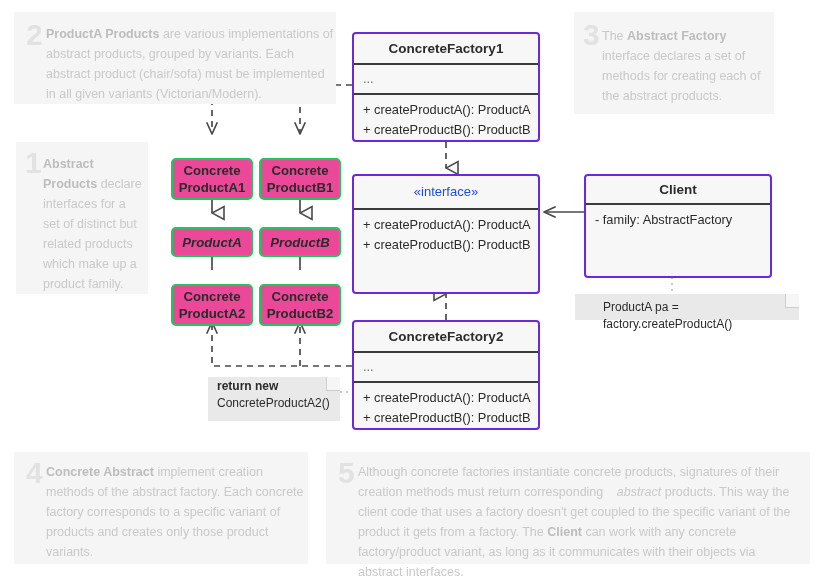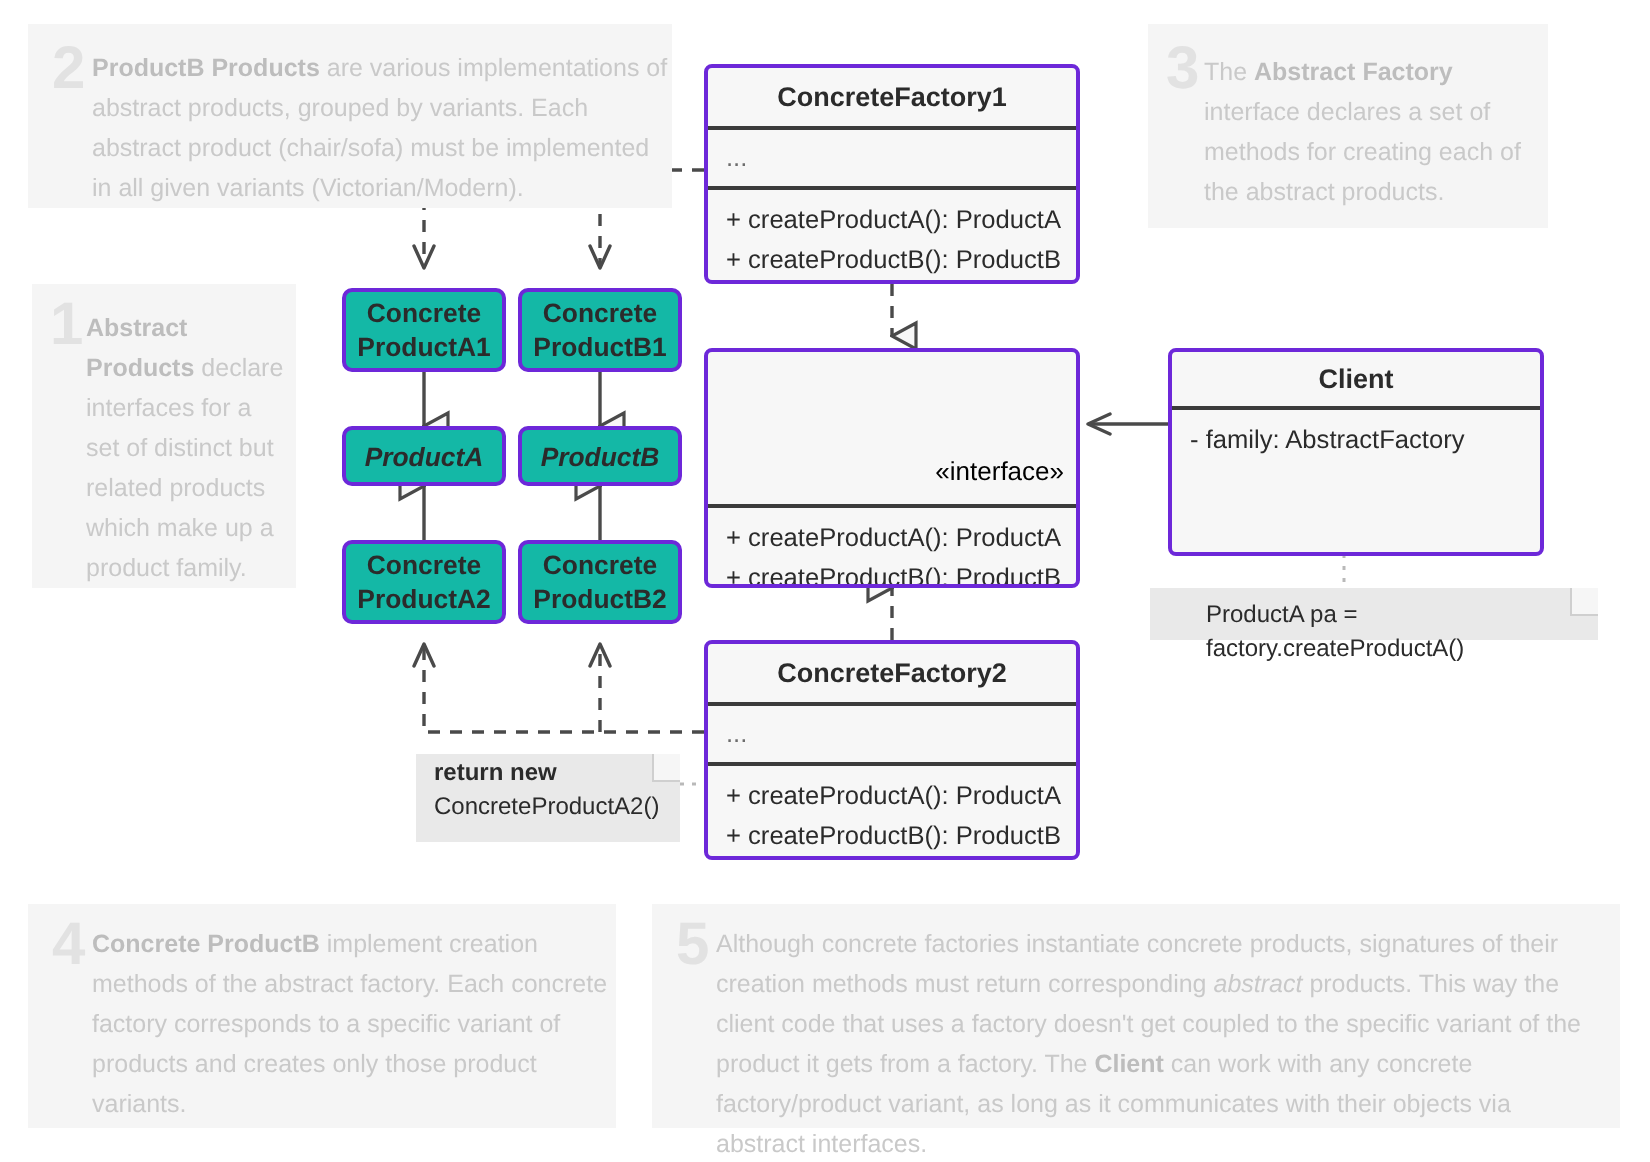--- a/index.html
+++ b/index.html
@@ -41,21 +41,21 @@
     position: absolute;
     font-size: 30px;
     font-weight: bold;
     color: #e2e2e2;
     line-height: 30px;
   }
   .annot .txt {
     position: absolute;
   }
   .annot b { font-weight: bold; color: #bdbdbd; }
-  .annot i { font-style: italic; }
+  .annot i { font-style: italic; margin-left: 10px; }
 
   
   .uml {
     position: absolute;
     border: 2px solid #6d28d9;
     border-radius: 4px;
     background: #f7f7f7;
     box-sizing: border-box;
     overflow: hidden;
   }
@@ -67,53 +67,53 @@
     border-top: 2px solid #3b3b3b;
   }
   .uml .title {
     text-align: center;
     font-weight: bold;
     font-size: 13.5px;
     color: #2b2b2b;
     padding: 7px 6px;
   }
   .uml .stereo {
-    text-align: right;
+    text-align: center;
     font-size: 13px;
-    color: #000000;
+    color: #1d4ed8;
     font-weight: normal;
-    margin-top: 44px;
   }
   .uml .row {
     font-size: 12.8px;
     color: #2b2b2b;
     line-height: 20px;
     white-space: nowrap;
   }
   .uml .ellipsis {
     font-size: 12.8px;
     color: #6d6d6d;
     line-height: 18px;
   }
 
   
   .prodbox {
     position: absolute;
-    border: 2px solid #6d28d9;
+    border: 2px solid #22c55e;
     border-radius: 5px;
-    background: #14b8a6;
+    background: #ec4899;
     box-sizing: border-box;
     display: flex;
     align-items: center;
     justify-content: center;
     text-align: center;
     font-weight: bold;
     font-size: 13.2px;
     line-height: 17px;
     color: #2b2b2b;
+    margin-top: 14px;
   }
   .prodbox.iface {
     font-style: italic;
     font-weight: bold;
   }
 
   
   .note {
     position: absolute;
     background: #e9e9e9;
@@ -165,36 +165,36 @@
 
     <path d="M 352,366 L 212,366 L 212,322" fill="none" stroke="#4a4a4a" stroke-width="1.7" stroke-dasharray="6,5" marker-end="url(#open-arrow)"></path>
     <path d="M 300,366 L 300,322" fill="none" stroke="#4a4a4a" stroke-width="1.7" marker-end="url(#open-arrow)" stroke-dasharray="6,5"></path>
 
     <path d="M 672,277 L 672,294" fill="none" stroke="#b9b9b9" stroke-width="1.5" stroke-dasharray="2,4"></path>
     <path d="M 340,392 L 354,392" fill="none" stroke="#b9b9b9" stroke-width="1.5" stroke-dasharray="2,4"></path>
   </svg>
 
   <div class="annot" style="left:14px; top:12px; width:322px; height:92px;">
     <span class="num" style="left:12px; top:8px;">2</span>
-    <span class="txt" style="left:32px; top:12px; width:288px;"><b>ProductB Products</b> are various implementations of abstract products, grouped by variants. Each abstract product (chair/sofa) must be implemented in all given variants (Victorian/Modern).</span>
+    <span class="txt" style="left:32px; top:12px; width:288px;"><b>ProductA Products</b> are various implementations of abstract products, grouped by variants. Each abstract product (chair/sofa) must be implemented in all given variants (Victorian/Modern).</span>
   </div>
 
   <div class="annot" style="left:16px; top:142px; width:132px; height:152px;">
     <span class="num" style="left:9px; top:6px;">1</span>
     <span class="txt" style="left:27px; top:12px; width:102px;"><b>Abstract Products</b> declare interfaces for a set of distinct but related products which make up a product family.</span>
   </div>
 
   <div class="annot" style="left:574px; top:12px; width:200px; height:102px;">
     <span class="num" style="left:9px; top:8px;">3</span>
     <span class="txt" style="left:28px; top:14px; width:164px;">The <b>Abstract Factory</b> interface declares a set of methods for creating each of the abstract products.</span>
   </div>
 
   <div class="annot" style="left:14px; top:452px; width:294px; height:112px;">
     <span class="num" style="left:12px; top:6px;">4</span>
-    <span class="txt" style="left:32px; top:10px; width:262px;"><b>Concrete ProductB</b> implement creation methods of the abstract factory. Each concrete factory corresponds to a specific variant of products and creates only those product variants.</span>
+    <span class="txt" style="left:32px; top:10px; width:262px;"><b>Concrete Abstract</b> implement creation methods of the abstract factory. Each concrete factory corresponds to a specific variant of products and creates only those product variants.</span>
   </div>
 
   <div class="annot" style="left:326px; top:452px; width:484px; height:112px;">
     <span class="num" style="left:12px; top:6px;">5</span>
     <span class="txt" style="left:32px; top:10px; width:444px;">Although concrete factories instantiate concrete products, signatures of their creation methods must return corresponding <i>abstract</i> products. This way the client code that uses a factory doesn't get coupled to the specific variant of the product it gets from a factory. The <b>Client</b> can work with any concrete factory/product variant, as long as it communicates with their objects via abstract interfaces.</span>
   </div>
 
   <div class="uml" style="left:352px; top:32px; width:188px; height:110px;">
     <div class="sec title">ConcreteFactory1</div>
     <div class="sec" style="height:30px;">

